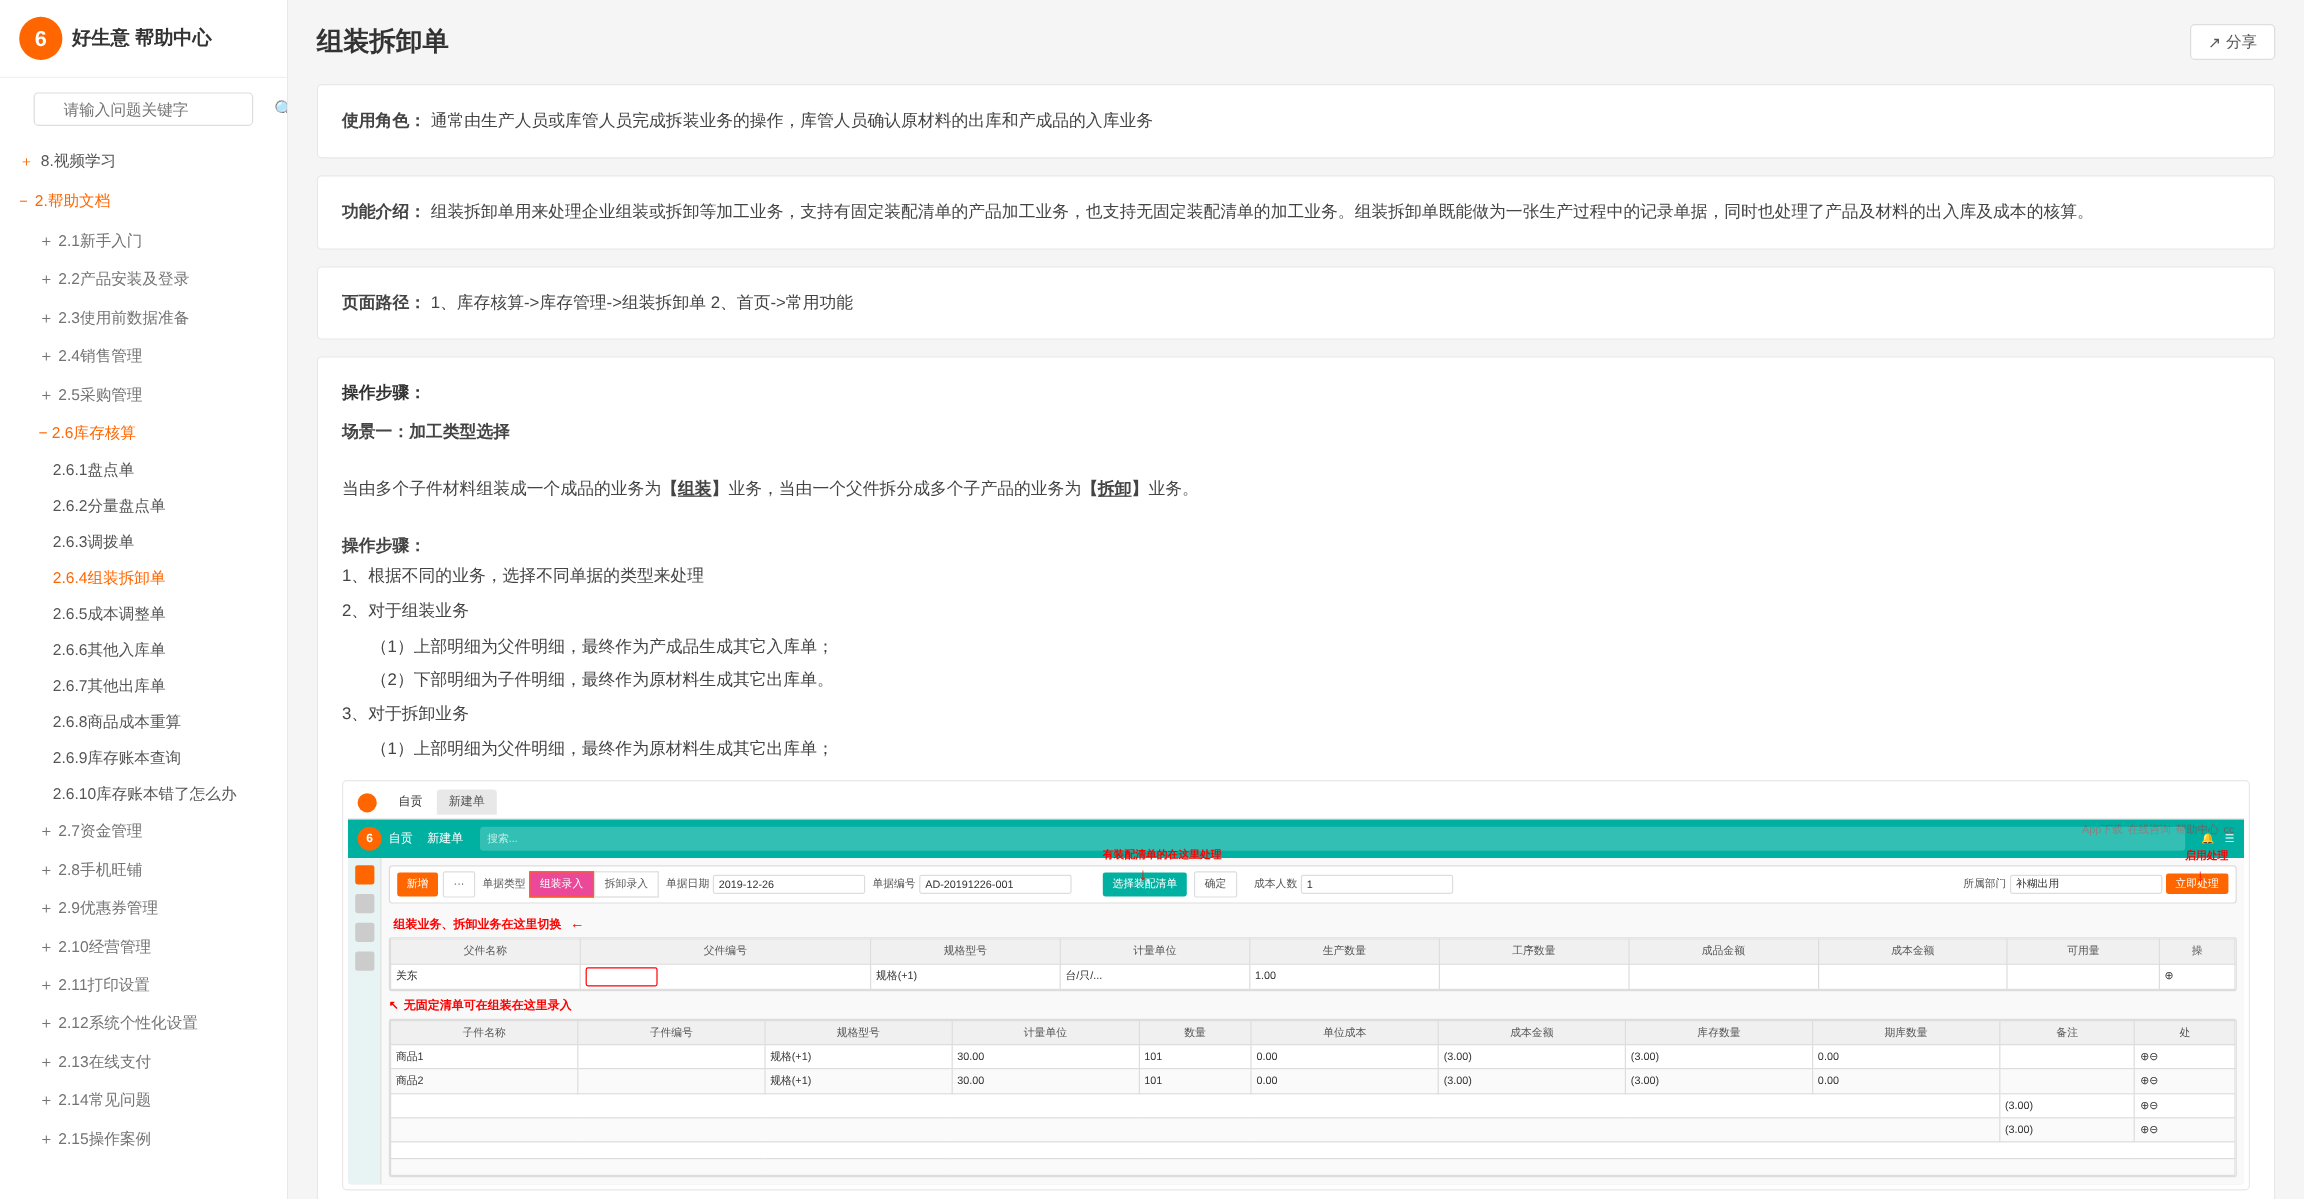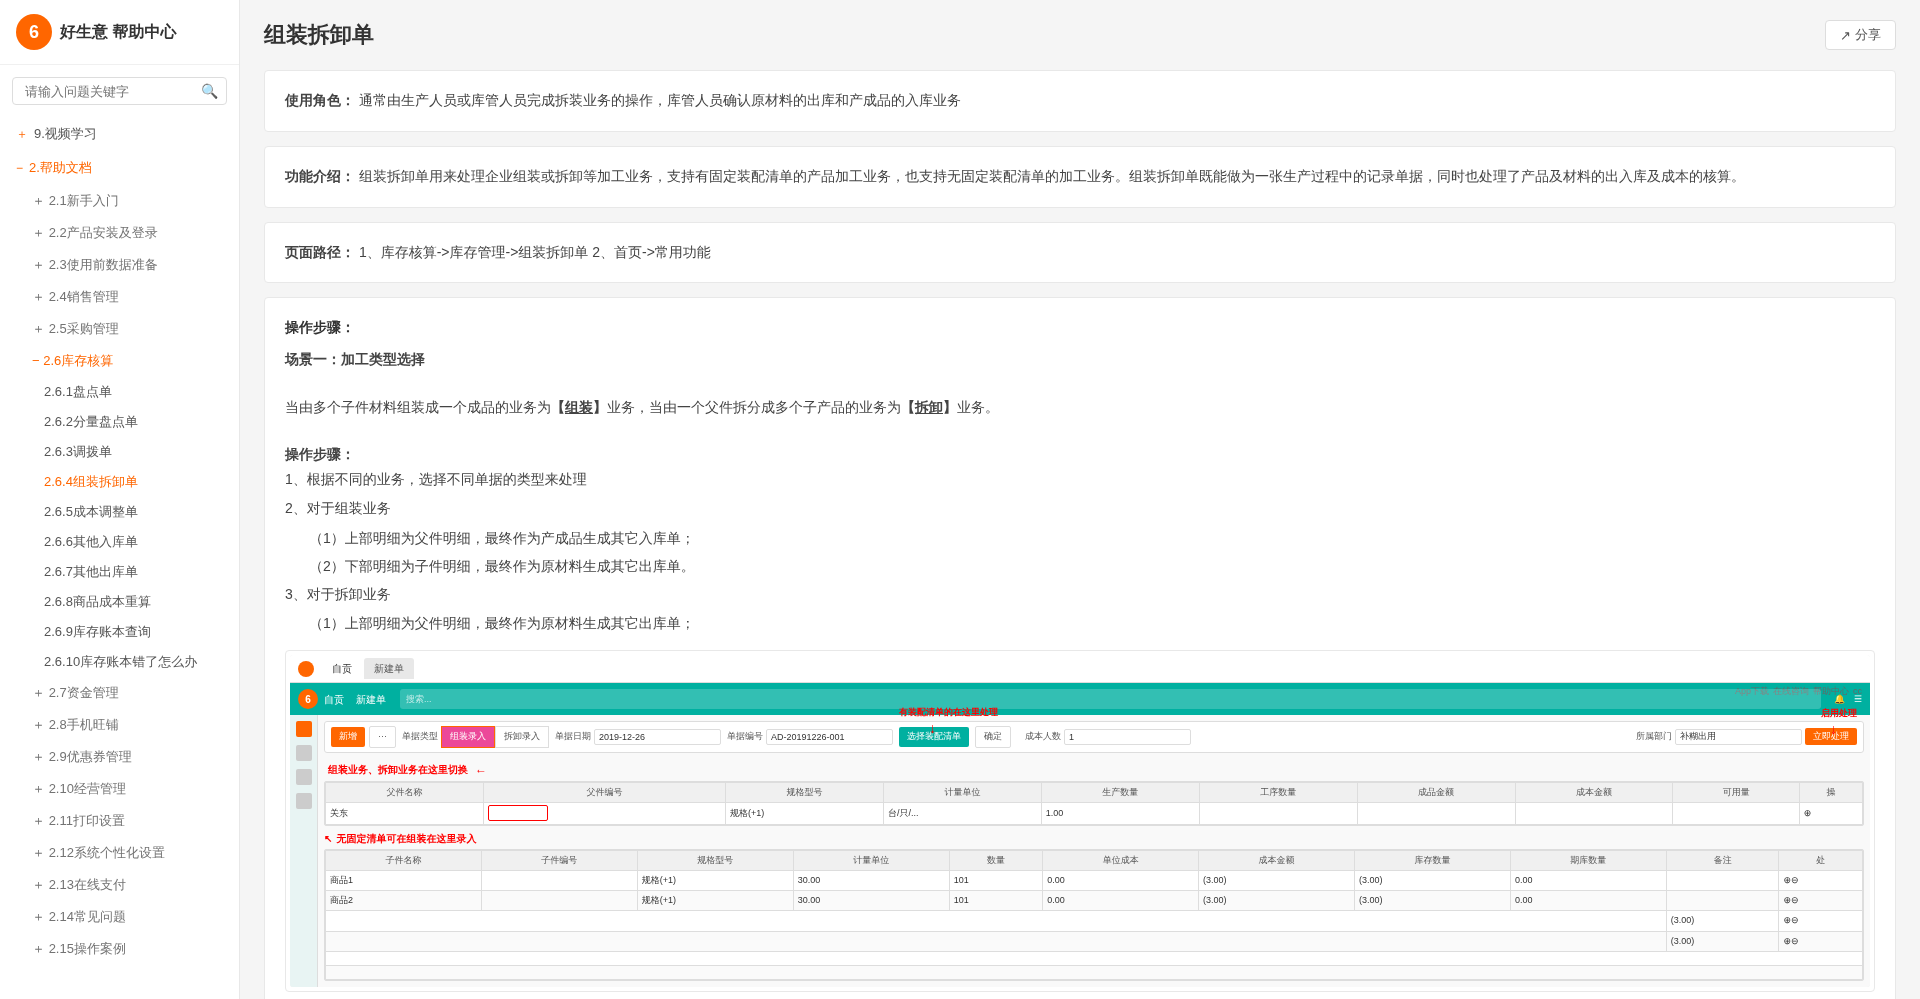--- a/index.html
+++ b/index.html
@@ -32,24 +32,24 @@
       margin-right: 8px;
       flex-shrink: 0;
     }
     .logo-text {
       font-size: 16px; font-weight: bold; color: #333;
     }
 
     .search-box {
       display: flex;
       align-items: center;
-      margin: 12px 12px 8px;
+      margin: 12px 28px 8px;
       border: 1px solid #ddd;
       border-radius: 4px;
-      padding: 5px 12px;
+      padding: 5px 24px;
       background: #fff;
     }
     .search-box input {
       border: none; outline: none; font-size: 13px; flex: 1; color: #999;
       background: transparent;
     }
     .search-icon-btn {
       color: #999; cursor: pointer; font-size: 14px;
     }
 
@@ -332,21 +332,21 @@
   </div>
 
   <div class="search-box">
     <input type="text" placeholder="请输入问题关键字" style="">
     <span class="search-icon-btn">🔍</span>
   </div>
 
   <div class="nav-section">
     <div class="nav-item-top">
       <span class="plus-icon">＋</span>
-      <span class="nav-label">9.视频学习</span>
+      <span class="nav-label">8.视频学习</span>
     </div>
 
     <div class="nav-item-top active">
       <span class="minus-icon">−</span>
       <span class="nav-label">2.帮助文档</span>
     </div>
 
     <div class="nav-sub">
       <div class="nav-sub-item">
         <span>＋ </span>
@@ -531,21 +531,21 @@
                 </div>
                 <div style="display:flex;align-items:center;gap:3px;justify-content:space-between;">
                   <span class="label-text">单据日期</span>
                   <input class="fake-input" style="min-width: 70px;" value="2019-12-26">
                 </div>
                 <div style="display:flex;align-items:center;gap:3px;">
                   <span class="label-text">单据编号</span>
                   <input class="fake-input" style="min-width: 100px;" value="AD-20191226-001">
                 </div>
 
-                <div style="position:relative;display:flex;align-items:flex-end;gap:3px;">
+                <div style="position:relative;display:flex;align-items:flex-end;gap:3px;margin-left:20px;">
                   <div style="position:absolute;top:-22px;left:0;color:red;font-size:9px;font-weight:bold;white-space:nowrap;">有装配清单的在这里处理</div>
                   <div style="position:absolute;top:-10px;left:30px;color:red;font-size:14px;">↓</div>
                   <span class="fake-btn-teal">选择装配清单</span>
                 </div>
                 <span class="fake-btn-ghost">确定</span>
                 <div style="display:flex;align-items:center;gap:3px;margin-left:8px;">
                   <span class="label-text">成本人数</span>
                   <input class="fake-input" style="min-width: 30px;" value="1">
                 </div>
               </div>

